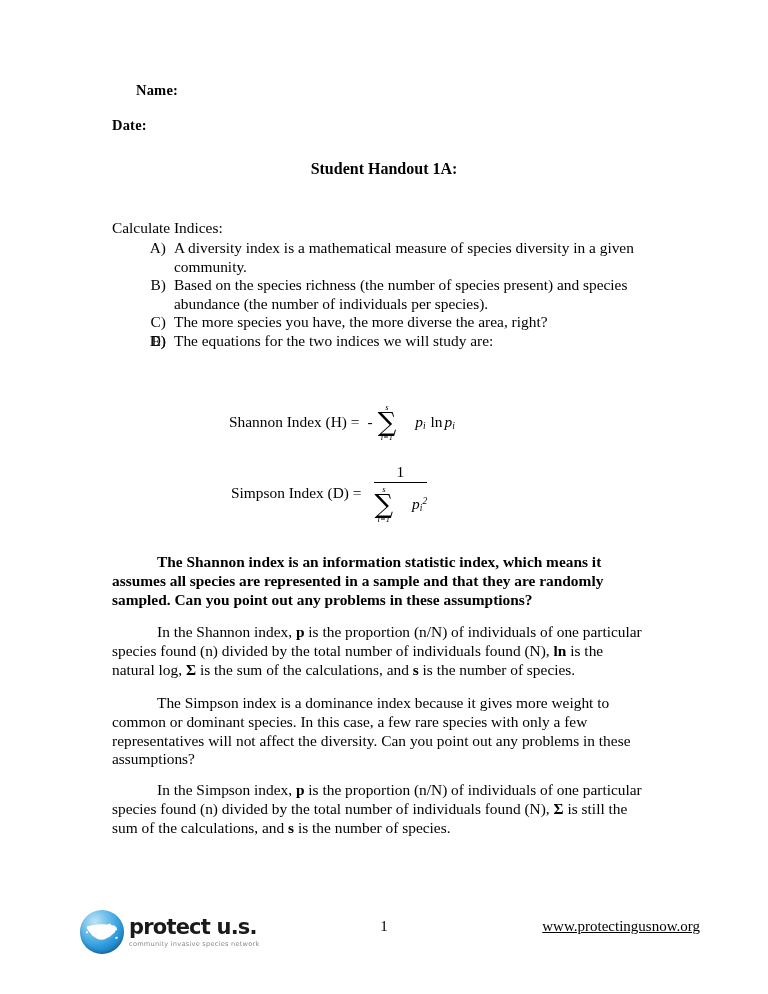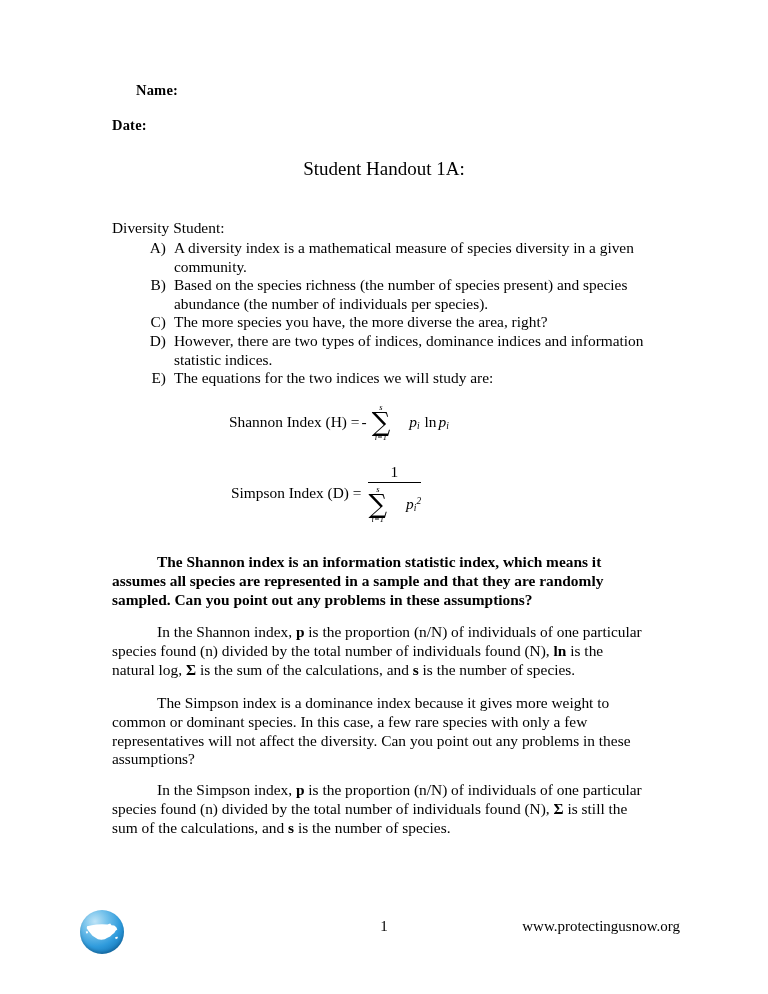--- a/index.html
+++ b/index.html
@@ -34,22 +34,22 @@
   }
   #name-line { top: 82px; margin-left: 24px; }
   #date-line { top: 117px; }
 
   
   .doc-title {
     position: absolute;
     left: 0;
     width: 768px;
     text-align: center;
-    font-size: 19px;
-    font-weight: normal;
+    font-size: 16px;
+    font-weight: bold;
     line-height: 22px;
   }
   #title-block { top: 158px; }
   .doc-title div { white-space: nowrap; }
 
   
   .body-text {
     position: absolute;
     font-size: 15.4px;
     line-height: 18.6px;
@@ -87,21 +87,21 @@
   
   .equation-row {
     position: absolute;
     display: flex;
     align-items: center;
     font-size: 15.4px;
   }
   #shannon-equation { left: 229px; top: 403px; }
   #simpson-equation { left: 231px; top: 463px; }
 
-  .eq-label { white-space: nowrap; }
+  .eq-label { white-space: nowrap; margin-right: 6px; }
 
   .minus-sign { margin: 0 4px 0 2px; font-size: 15.4px; }
 
   
   .summation {
     display: inline-flex;
     flex-direction: column;
     align-items: center;
     line-height: 1;
     margin: 0 1px;
@@ -240,56 +240,56 @@
   #page-number {
     position: absolute;
     left: 0;
     top: 13px;
     width: 768px;
     text-align: center;
     font-size: 15px;
   }
   #site-url {
     position: absolute;
-    right: 88px;
+    right: 68px;
     top: 13px;
     font-size: 15px;
     white-space: nowrap;
+    text-decoration: underline;
   }
 </style>
 </head>
 <body>
 
 <div class="page">
 
   <div class="field-line" id="name-line">Name:</div>
   <div class="field-line" id="date-line">Date:</div>
 
   <div class="doc-title" id="title-block">
     <div>Student Handout 1A:</div>
   </div>
 
-  <div class="body-text" id="diversity-heading">Diversity Student:</div>
+  <div class="body-text" id="diversity-heading">Calculate Indices:</div>
 
   <div id="indices-list">
     <div class="li">
       <span class="marker">A)</span>
       <span>A diversity index is a mathematical measure of species diversity in a given community.</span>
     </div>
     <div class="li">
       <span class="marker">B)</span>
       <span>Based on the species richness (the number of species present) and species abundance (the number of individuals per species).</span>
     </div>
     <div class="li">
       <span class="marker">C)</span>
       <span>The more species you have, the more diverse the area, right?</span>
     </div>
     <div class="li">
       <span class="marker">D)</span>
-      <span>However, there are two types of indices, dominance indices and information statistic indices.</span>
     </div>
     <div class="li">
       <span class="marker">E)</span>
       <span>The equations for the two indices we will study are:</span>
     </div>
   </div>
 
   <div class="equation-row" id="shannon-equation">
     <span class="eq-label">Shannon Index (H) =</span>
     <span class="minus-sign">-</span>
@@ -328,19 +328,23 @@
   <div id="footer">
 
     <div id="logo">
       <div id="logo-mark">
         <svg viewBox="0 0 100 62" xmlns="http://www.w3.org/2000/svg" aria-hidden="true">
           <path fill="#ffffff" d="M6 14 L20 11 L34 9 L50 8 L66 9 L74 6 L78 11 L86 12 L92 17 L95 24 L90 27 L86 34 L80 38 L74 44 L66 48 L58 52 L48 54 L38 52 L30 47 L22 42 L16 35 L10 27 L5 20 Z"></path>
           <path fill="#ffffff" d="M2 30 L7 28 L9 33 L5 36 Z"></path>
           <path fill="#ffffff" d="M88 47 L95 44 L97 49 L91 52 Z"></path>
         </svg>
       </div>
+      <div id="logo-text">
+        <div id="logo-wordmark">protect u.s.</div>
+        <div id="logo-tagline">community invasive species network</div>
+      </div>
     </div>
 
     <div id="page-number">1</div>
     <div id="site-url">www.protectingusnow.org</div>
   </div>
 
 </div>
 
 </body></html>

